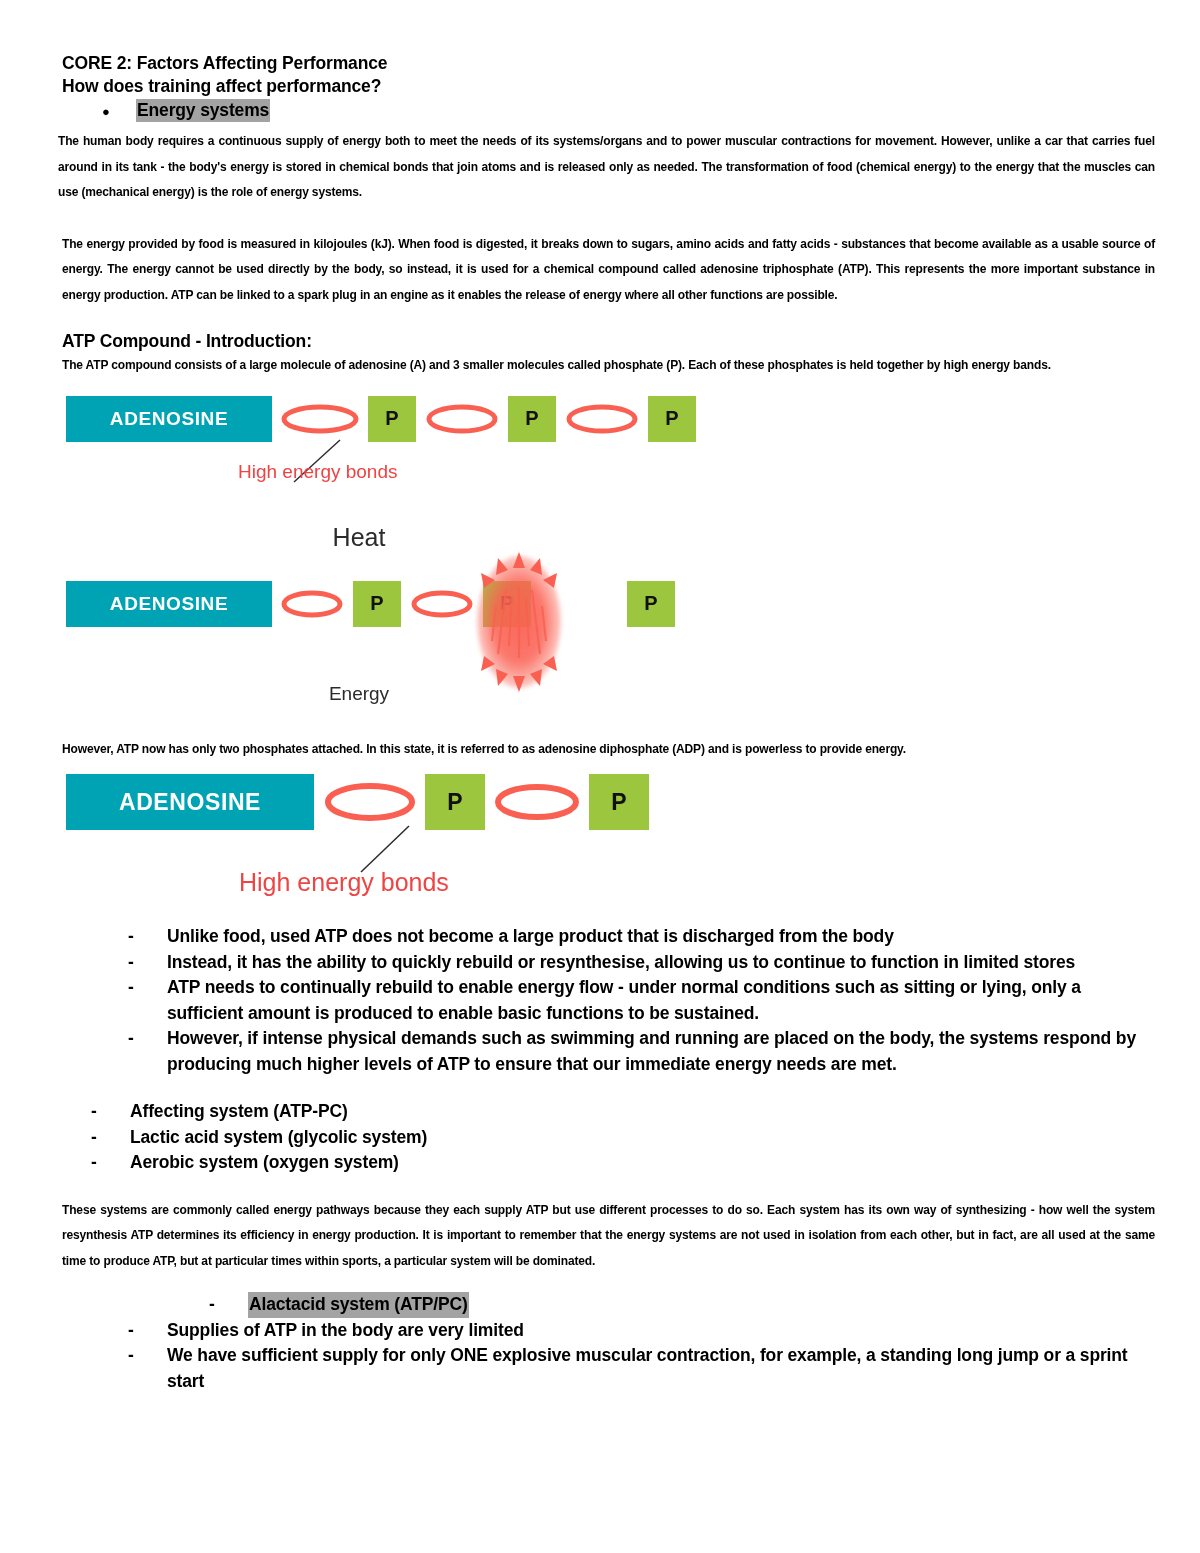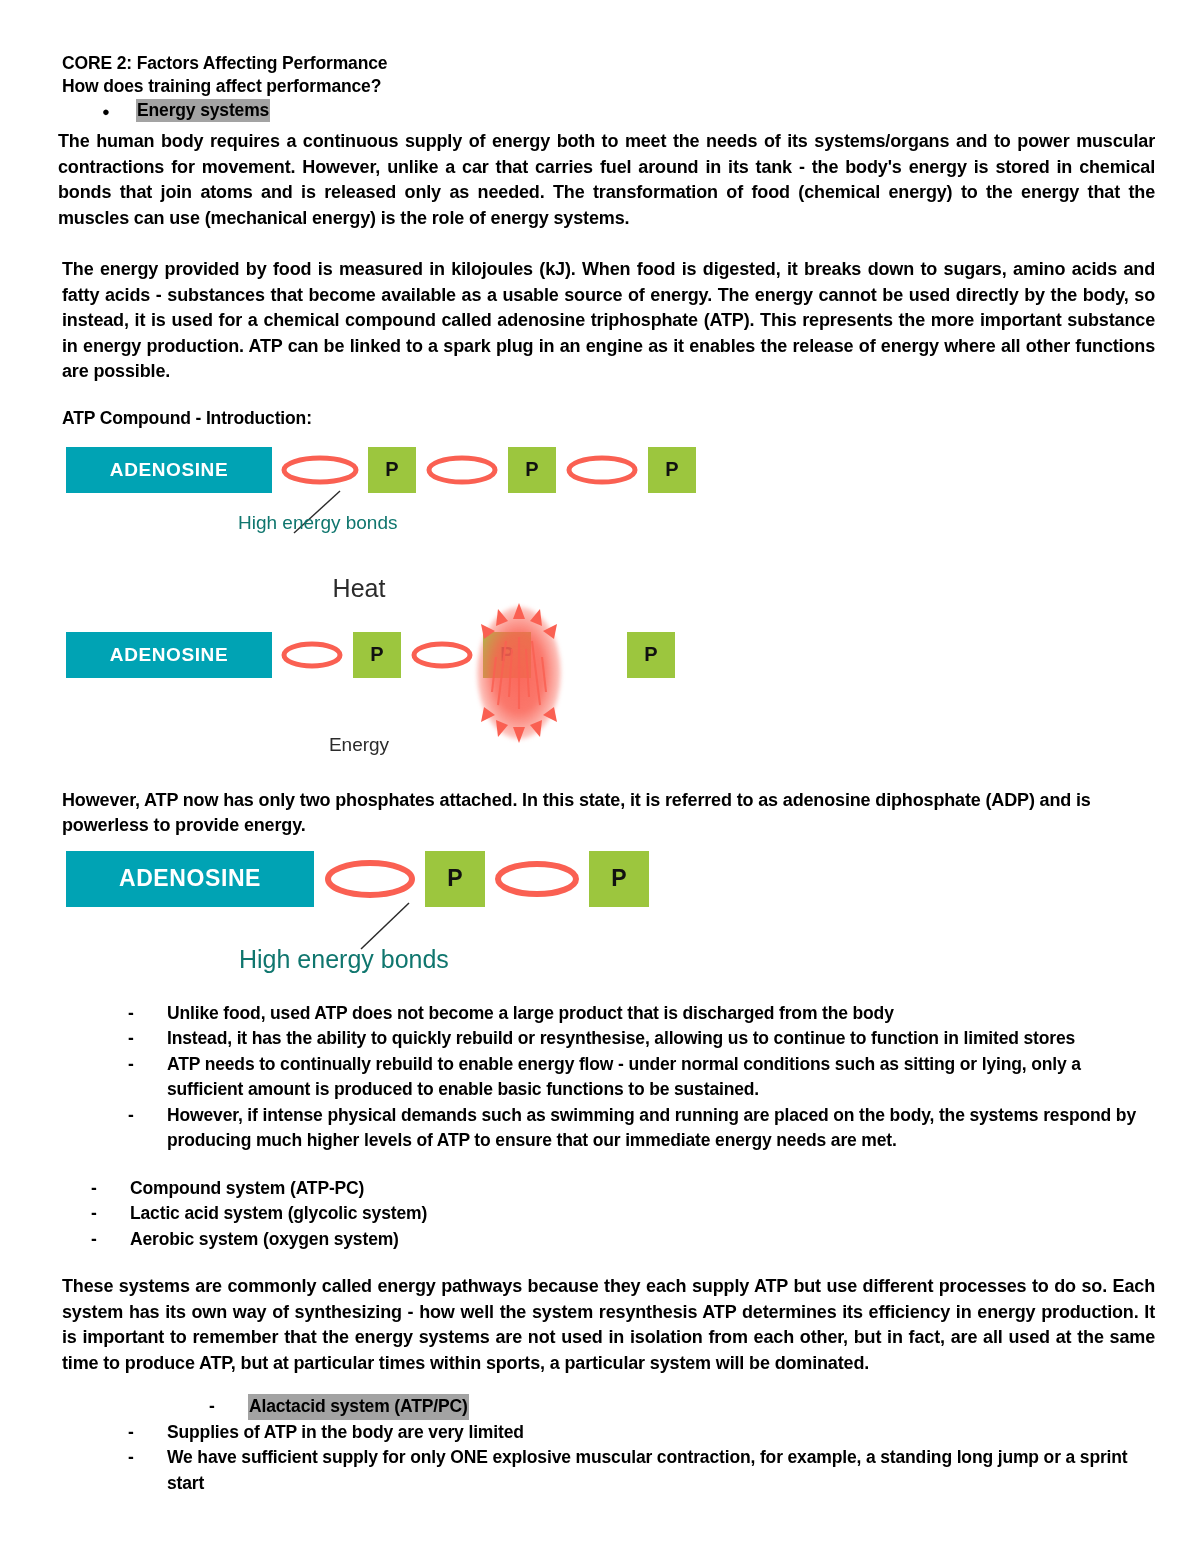--- a/index.html
+++ b/index.html
@@ -24,21 +24,21 @@
 
   
   .line {
     font-size: 17.5px;
     font-weight: bold;
     line-height: 23px;
     letter-spacing: -0.15px;
     white-space: nowrap;
   }
   .para {
-    font-size: 18px;
+    font-size: 12px;
     font-weight: bold;
     line-height: 25.5px;
     letter-spacing: -0.15px;
     text-align: left;
   }
   .para.just { text-align: justify; }
 
   .hl {
     background: #a3a3a3;
     padding: 0 1px;
@@ -126,21 +126,21 @@
   .bond {
     flex: 0 0 auto;
     position: relative;
   }
   .bond svg { display: block; }
 
   
   .leader { position: absolute; }
   .caption {
     position: absolute;
-    color: #0f766e;
+    color: #ef4444;
     font-family: "Liberation Sans", sans-serif;
     font-weight: normal;
     white-space: nowrap;
   }
 
   
   .burst {
     position: absolute;
     pointer-events: none;
   }
@@ -184,20 +184,21 @@
 
   <div class="para just" style="margin-left:-4px;">The human body requires a continuous supply of energy both to meet the needs of its systems/organs and to power muscular contractions for movement. However, unlike a car that carries fuel around in its tank - the body's energy is stored in chemical bonds that join atoms and is released only as needed. The transformation of food (chemical energy) to the energy that the muscles can use (mechanical energy) is the role of energy systems.</div>
 
   <div class="sp-26"></div>
 
   <div class="para just">The energy provided by food is measured in kilojoules (kJ). When food is digested, it breaks down to sugars, amino acids and fatty acids - substances that become available as a usable source of energy. The energy cannot be used directly by the body, so instead, it is used for a chemical compound called adenosine triphosphate (ATP). This represents the more important substance in energy production. ATP can be linked to a spark plug in an engine as it enables the release of energy where all other functions are possible.</div>
 
   <div class="sp-22"></div>
 
   <div class="line">ATP Compound - Introduction:</div>
+  <div class="para">The ATP compound consists of a large molecule of adenosine (A) and 3 smaller molecules called phosphate (P). Each of these phosphates is held together by high energy bands.</div>
 
   <div class="sp-14"></div>
 
   <div class="diagram" style="width:556px;height:98px;">
     <div class="chain" style="position:absolute;left:4px;top:3px;">
       <div class="adenosine" style="width:206px;height:46px;font-size:19px;">ADENOSINE</div>
       <div class="bond" style="margin-left:-3px;">
         <svg width="78" height="40" viewBox="0 0 78 40">
           <ellipse cx="39" cy="20" rx="36" ry="12" fill="none" stroke="#fa6052" stroke-width="5"></ellipse>
         </svg>
@@ -329,21 +330,21 @@
       <span class="dtxt">However, if intense physical demands such as swimming and running are placed on the body, the systems respond by producing much higher levels of ATP to ensure that our immediate energy needs are met.</span>
     </li>
   </ul>
 
   <div class="sp-22"></div>
 
 
   <ul class="dash-list indent-1">
     <li class="dash-item">
       <span class="dash">-</span>
-      <span class="dtxt">Compound system (ATP-PC)</span>
+      <span class="dtxt">Affecting system (ATP-PC)</span>
     </li>
     <li class="dash-item">
       <span class="dash">-</span>
       <span class="dtxt">Lactic acid system (glycolic system)</span>
     </li>
     <li class="dash-item">
       <span class="dash">-</span>
       <span class="dtxt">Aerobic system (oxygen system)</span>
     </li>
   </ul>

